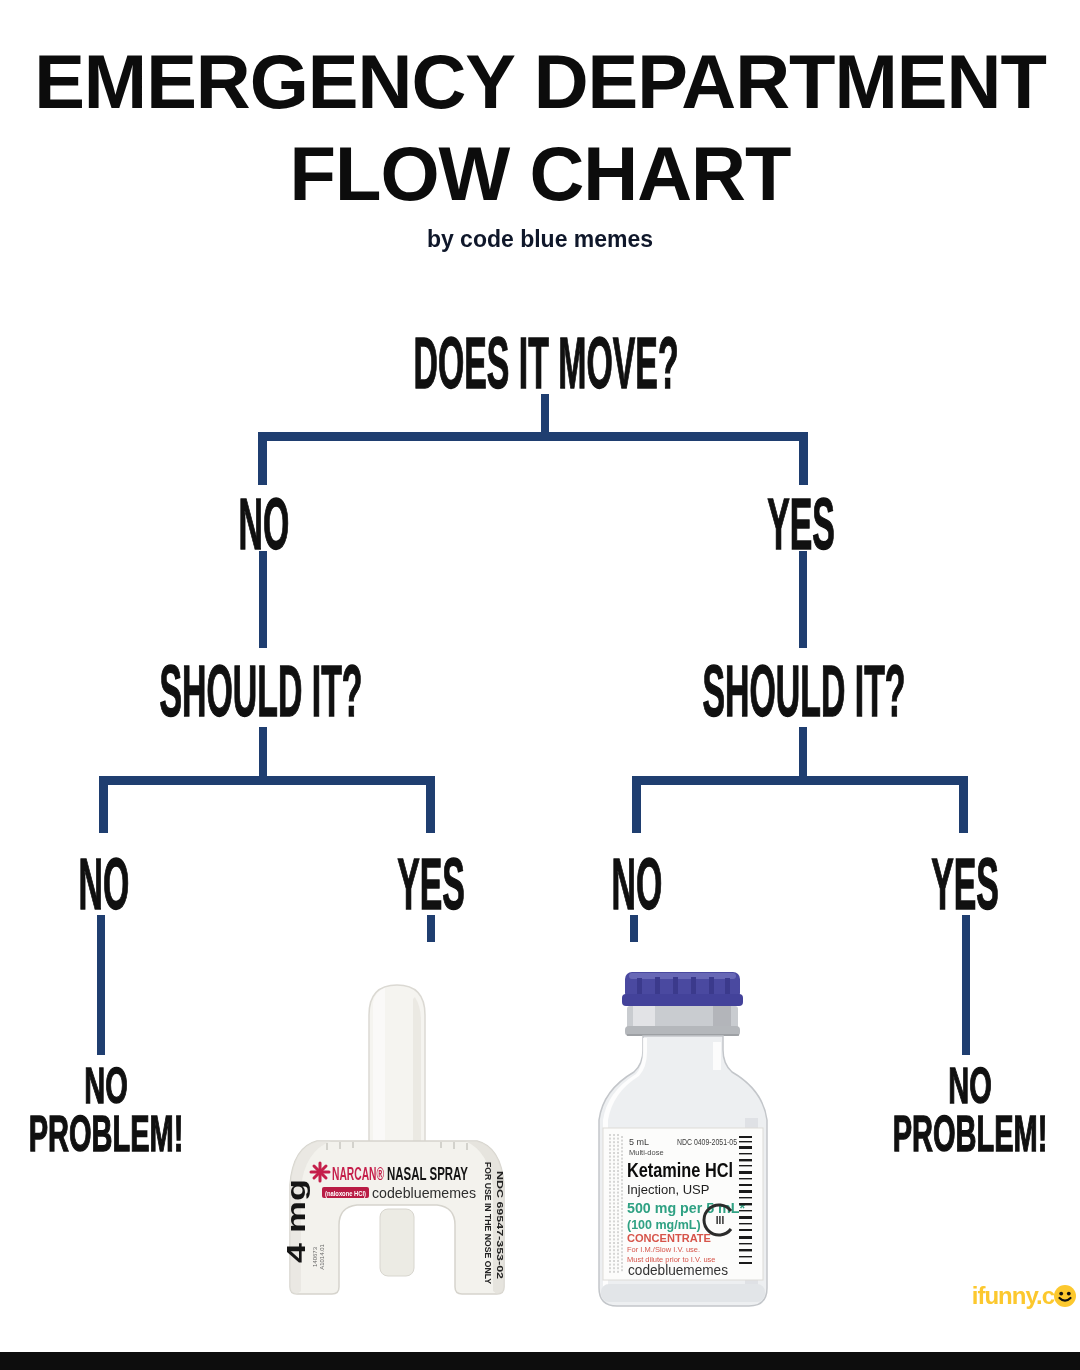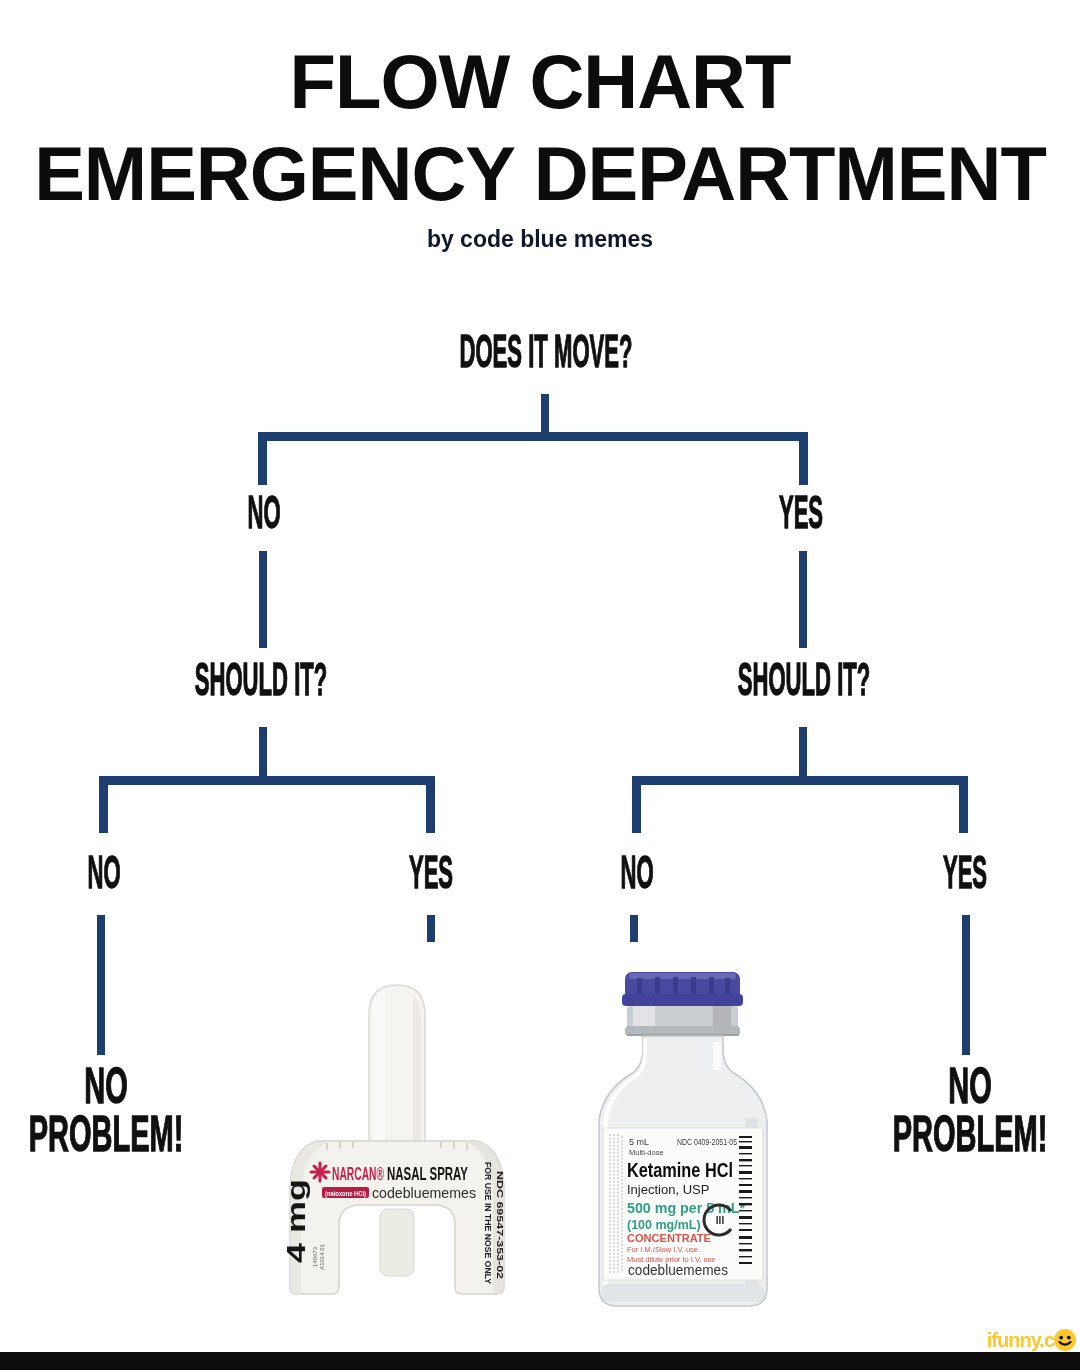--- a/index.html
+++ b/index.html
@@ -13,40 +13,40 @@
           font-weight:700;font-size:23px;}
 
   
   .cline{position:absolute;background:#1f3e70;}
 
   
   .flabel{position:absolute;transform:translateX(-50%);color:#101010;font-weight:900;
           white-space:nowrap;text-align:center;line-height:1;}
   .flabel .cx{display:inline-block;transform:scaleX(0.47);transform-origin:50% 50%;
               -webkit-text-stroke:1.3px currentColor;}
-  .sz-big{font-size:47px;}
+  .sz-big{font-size:72px;}
   .sz-out{font-size:50px;}
   .sz-out .cx{transform:scaleX(0.58);line-height:48px;}
 
   
   .footer-bar{position:absolute;left:0;top:1352px;width:1080px;height:18px;background:#0d0d0d;}
-  .watermark{position:absolute;right:3px;top:1328px;display:flex;align-items:center;
-             color:#fcc82e;font-weight:800;font-size:20px;letter-spacing:-1px;line-height:1;}
+  .watermark{position:absolute;right:3px;top:1284px;display:flex;
+             color:#fcc82e;font-weight:800;font-size:24px;letter-spacing:-1px;line-height:1;}
   .watermark svg{margin-left:-1px;display:block;}
 
   svg text{font-family:"Liberation Sans",sans-serif;}
 </style>
 </head>
 <body>
 
 <div class="page">
 
   <div class="title">
+    <div>EMERGENCY DEPARTMENT</div>
     <div>FLOW CHART</div>
-    <div>EMERGENCY DEPARTMENT</div>
   </div>
   <div class="byline">by code blue memes</div>
 
   <div class="cline" style="left:541px;top:394px;width:8px;height:39px;"></div>
   <div class="cline" style="left:258px;top:432px;width:550px;height:9px;"></div>
   <div class="cline" style="left:258px;top:432px;width:9px;height:53px;"></div>
   <div class="cline" style="left:799px;top:432px;width:9px;height:53px;"></div>
   <div class="cline" style="left:259px;top:551px;width:8px;height:97px;"></div>
   <div class="cline" style="left:799px;top:551px;width:8px;height:97px;"></div>
   <div class="cline" style="left:259px;top:727px;width:8px;height:50px;"></div>

